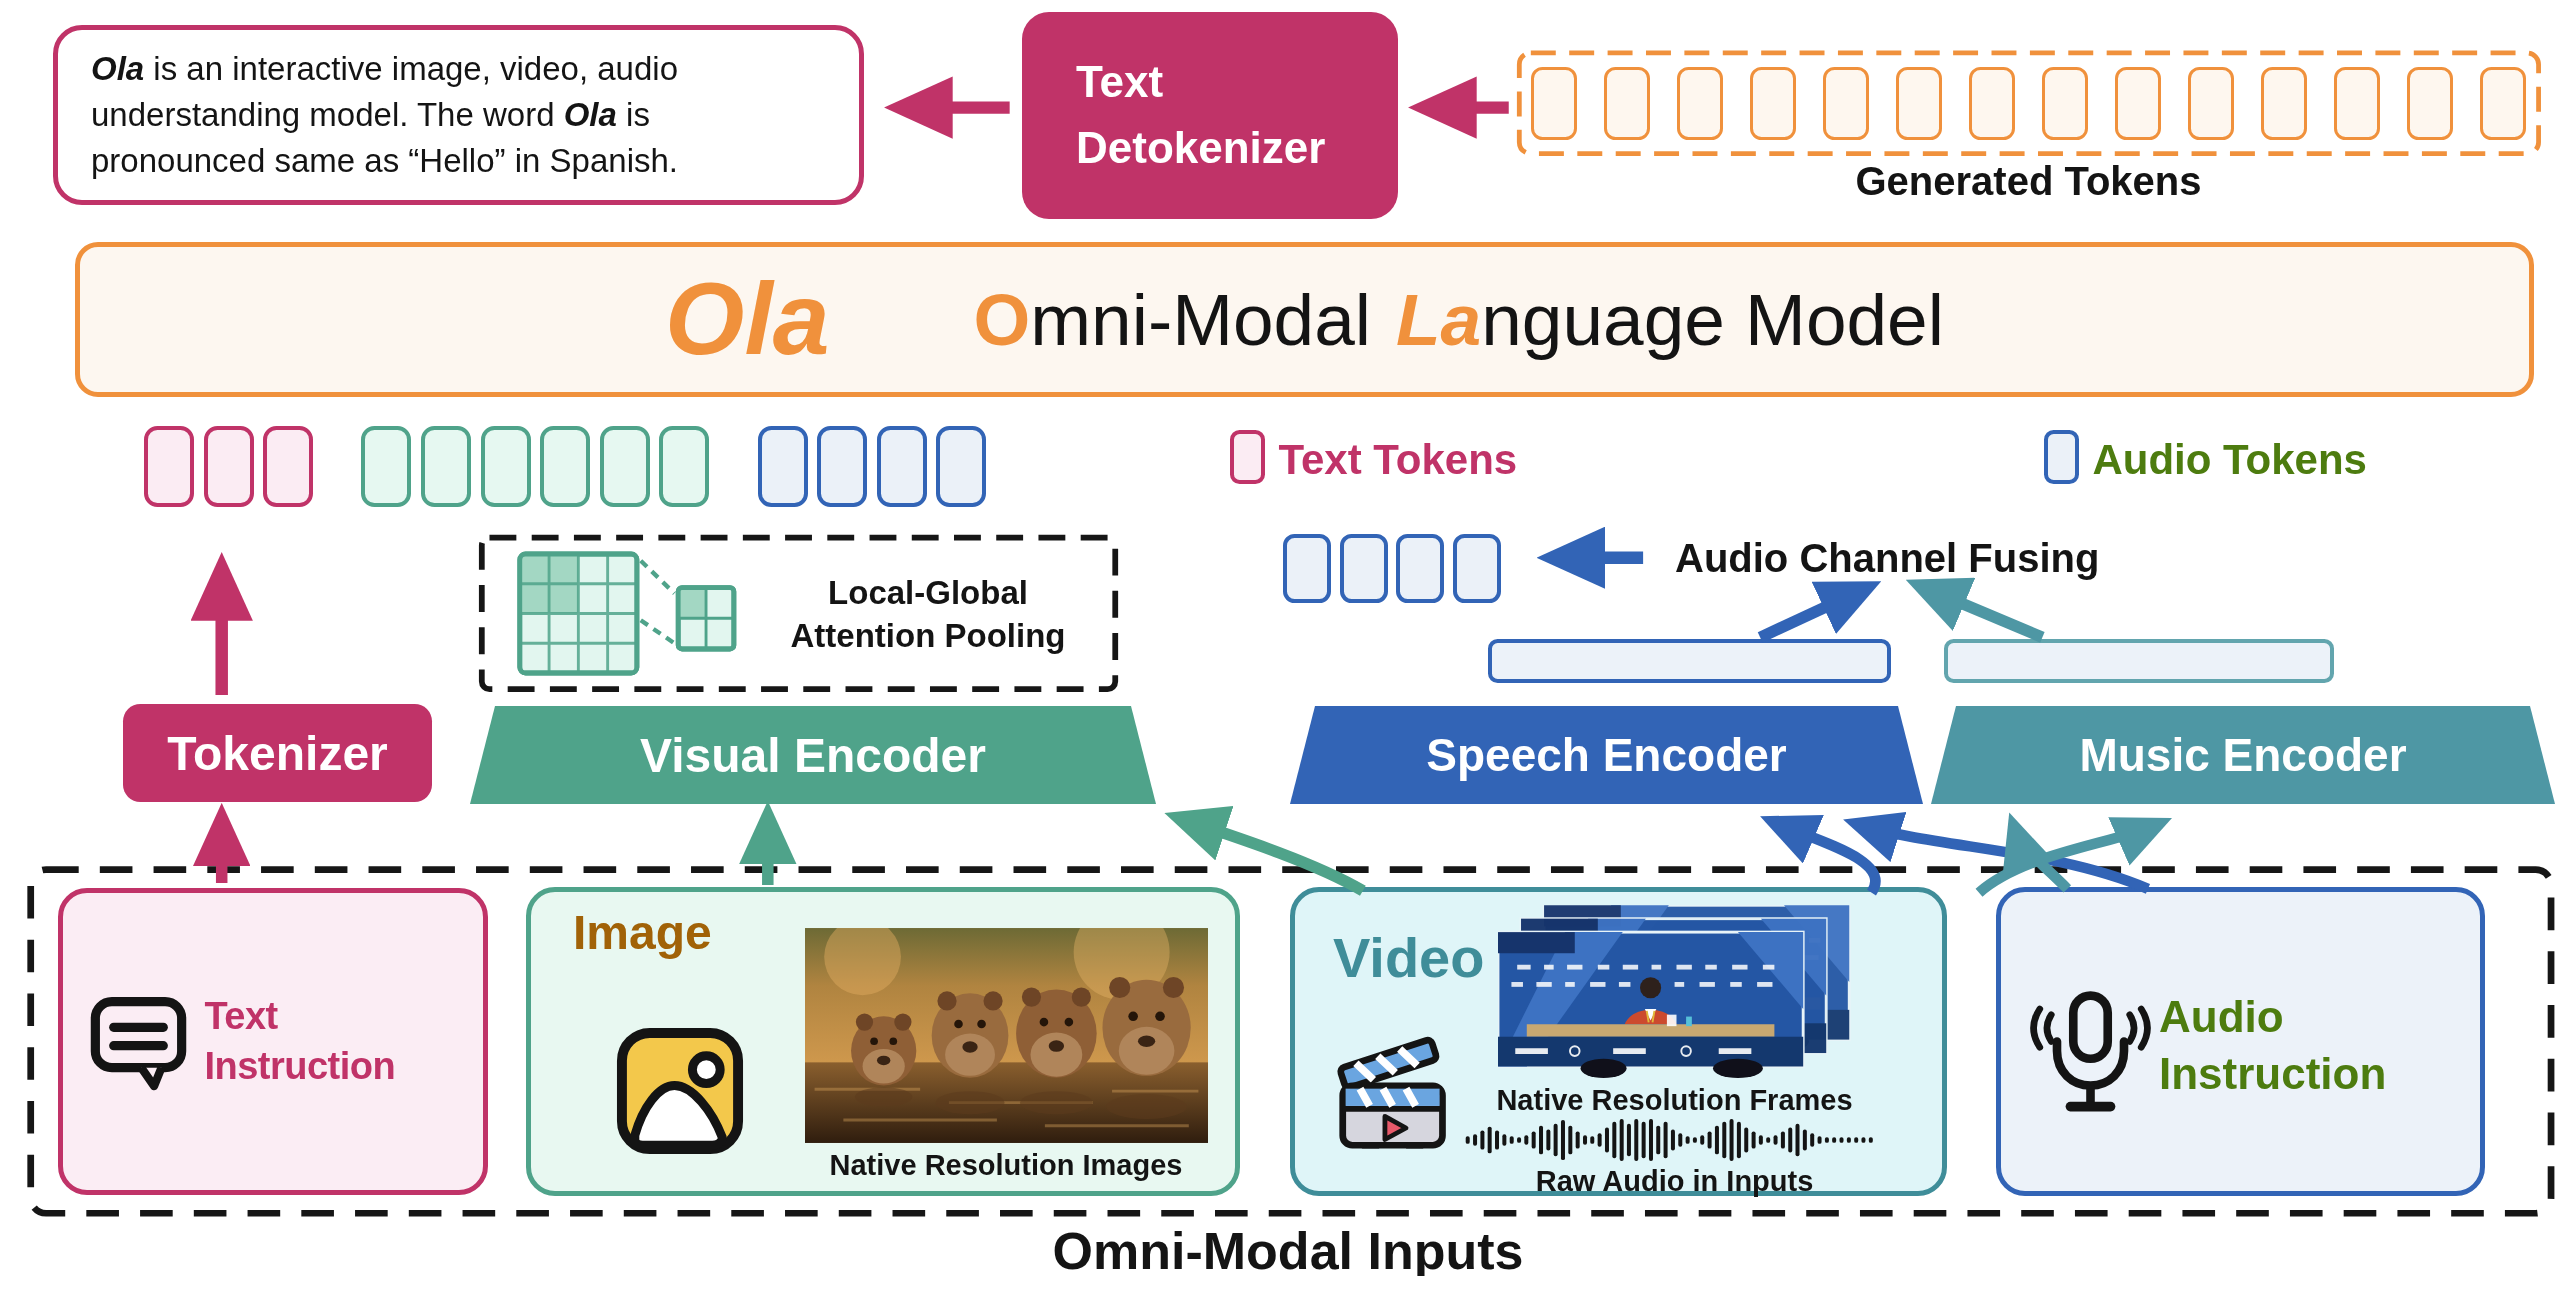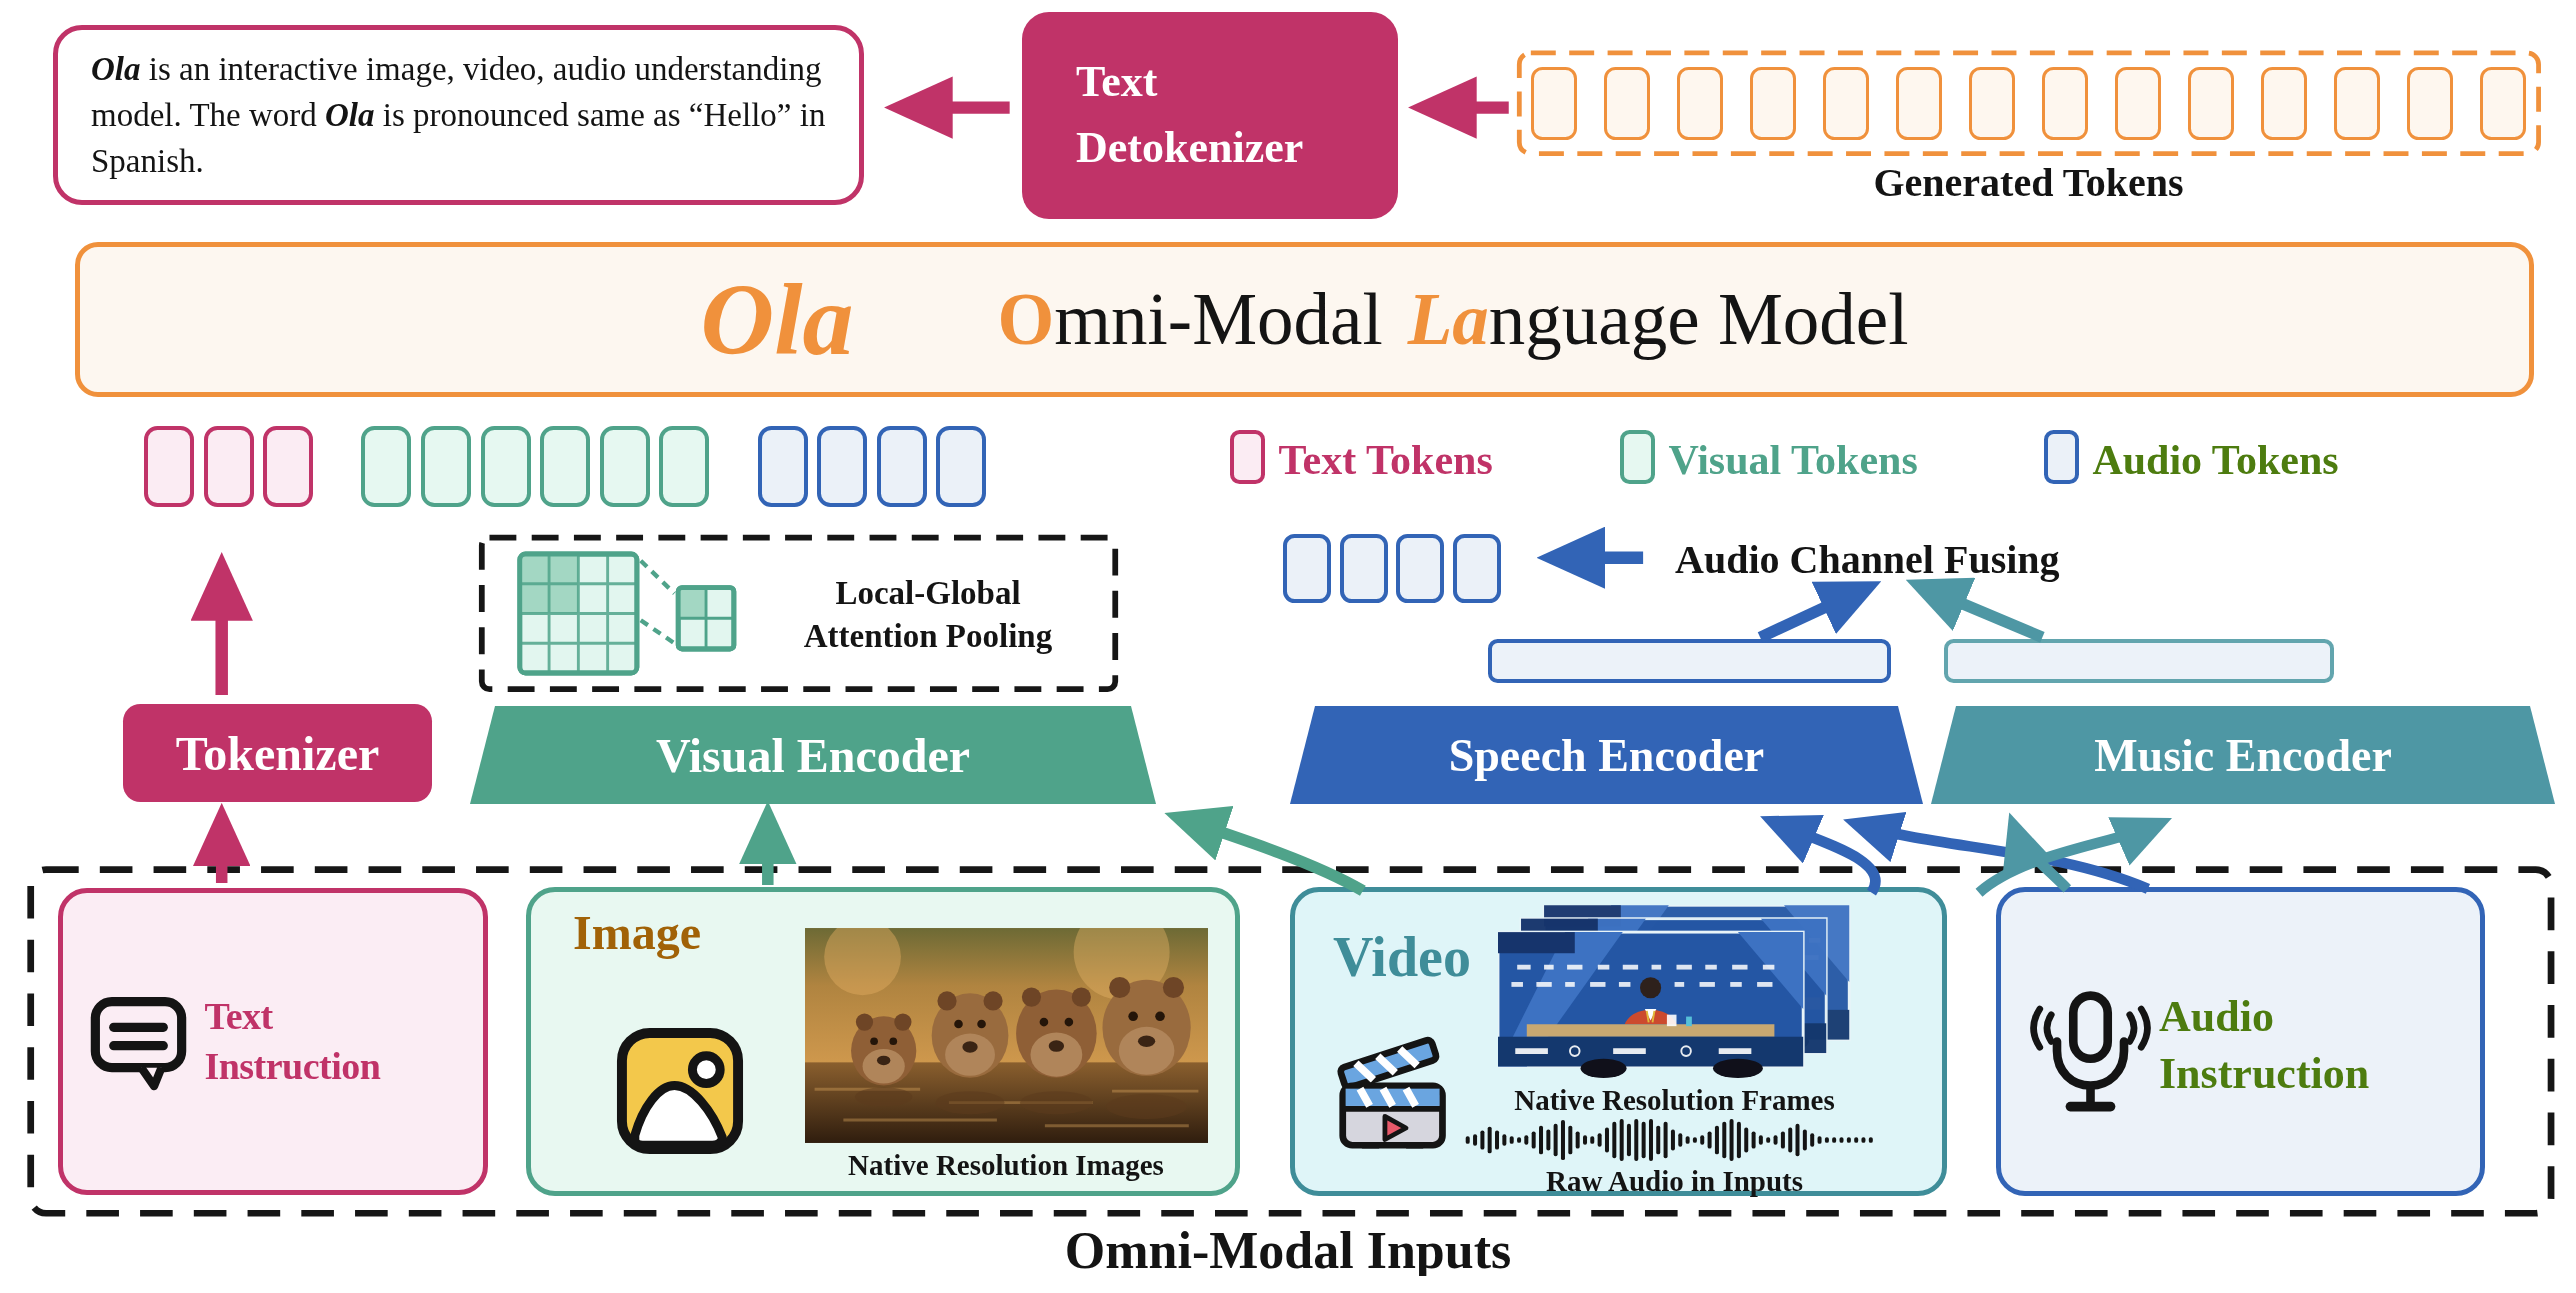--- a/index.html
+++ b/index.html
@@ -1,17 +1,17 @@
 <!DOCTYPE html>
 <html><head>
 <meta charset="utf-8">
 <style>
   html,body{margin:0;padding:0;background:#ffffff;}
   .canvas{position:relative;width:2576px;height:1276px;background:#ffffff;overflow:hidden;
-          font-family:Liberation Serif, serif;color:#141414;}
+          font-family:Liberation Sans, sans-serif;color:#141414;}
   .abs{position:absolute;}
 
   
   .bubble{left:53px;top:25px;width:811px;height:180px;border:5.8px solid #C03368;border-radius:29px;
           background:#fff;box-sizing:border-box;display:flex;align-items:center;}
   .bubble p{margin:0;padding:0 33px;font-size:33px;line-height:1.4;font-weight:500;}
   .bubble b{font-weight:800;font-style:italic;}
 
   .detok{left:1022px;top:11.5px;width:376px;height:207px;background:#C03368;border-radius:27px;
          box-sizing:border-box;display:flex;flex-direction:column;justify-content:center;padding-left:54px;}
@@ -147,24 +147,20 @@
         <div class="tok t-blue"></div>
         <div class="tok t-blue"></div>
         <div class="tok t-blue"></div>
         <div class="tok t-blue"></div>
       </div>
   </div>
 
   <div class="abs legend-item lg-text">
     <div class="legend-sw"></div>
     <span>Text Tokens</span>
-  </div>
-  <div class="abs legend-item lg-visual">
-    <div class="legend-sw"></div>
-    <span>Visual Tokens</span>
   </div>
   <div class="abs legend-item lg-audio">
     <div class="legend-sw"></div>
     <span>Audio Tokens</span>
   </div>
 
   <div class="abs fuse-row">
       <div class="tok t-blue"></div>
       <div class="tok t-blue"></div>
       <div class="tok t-blue"></div>

